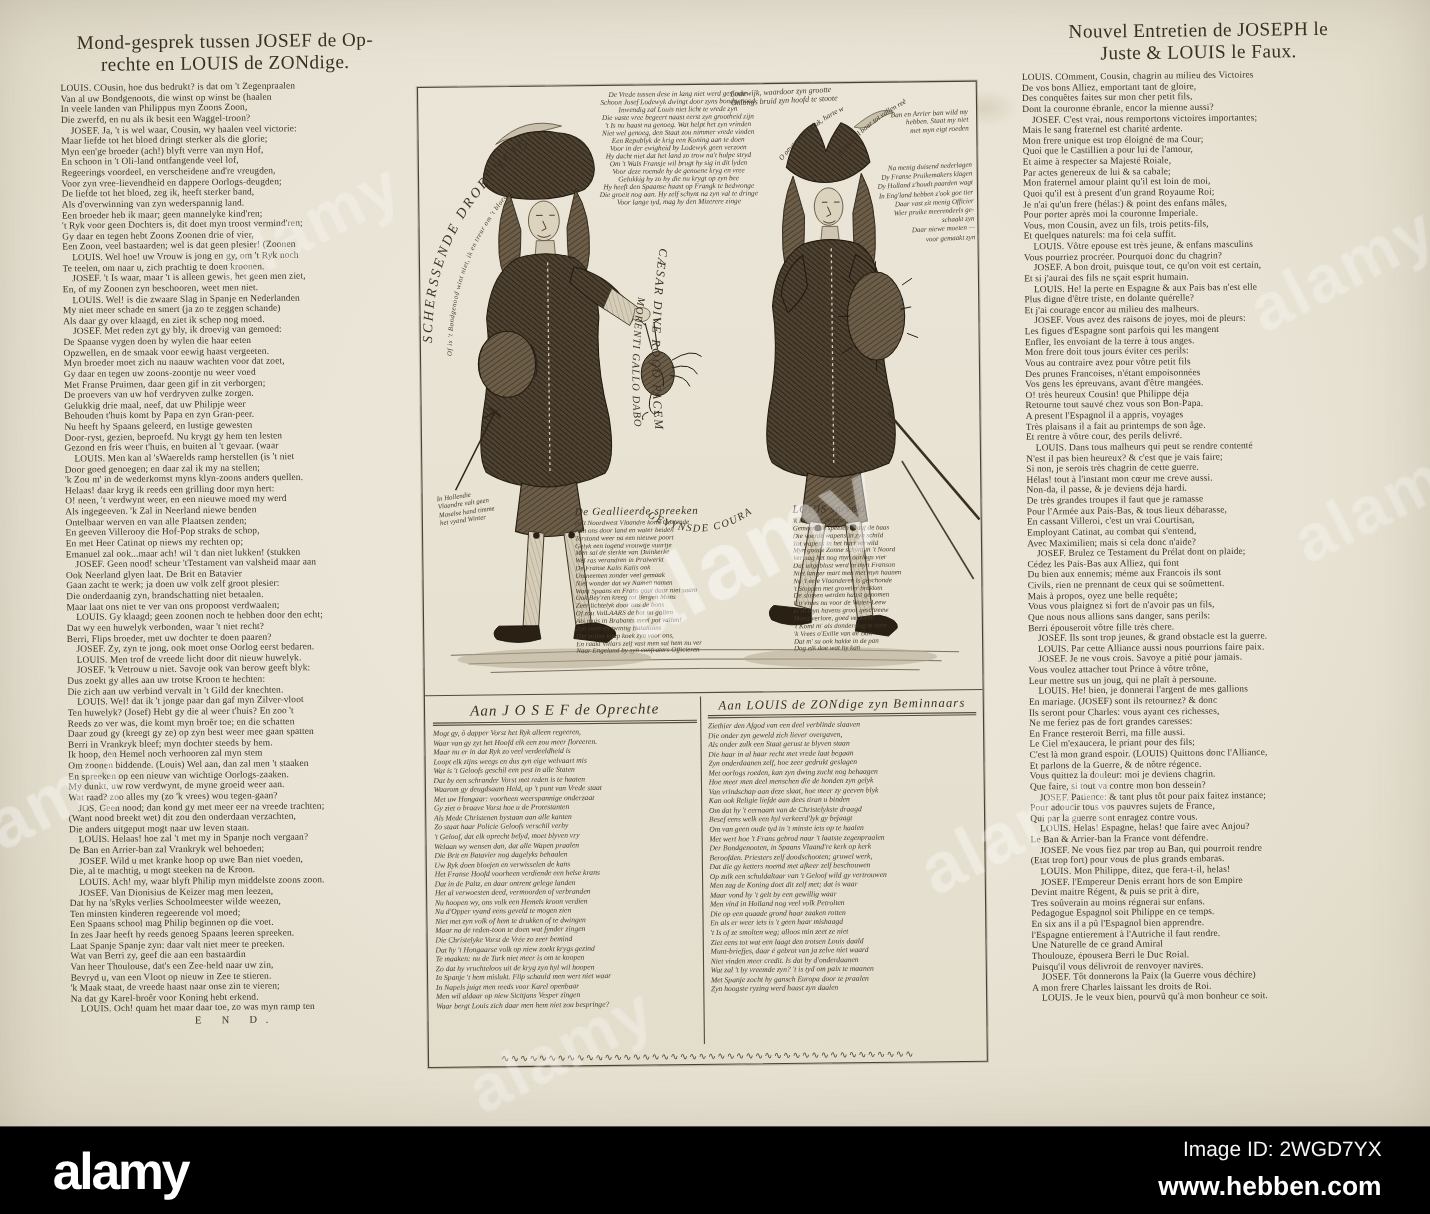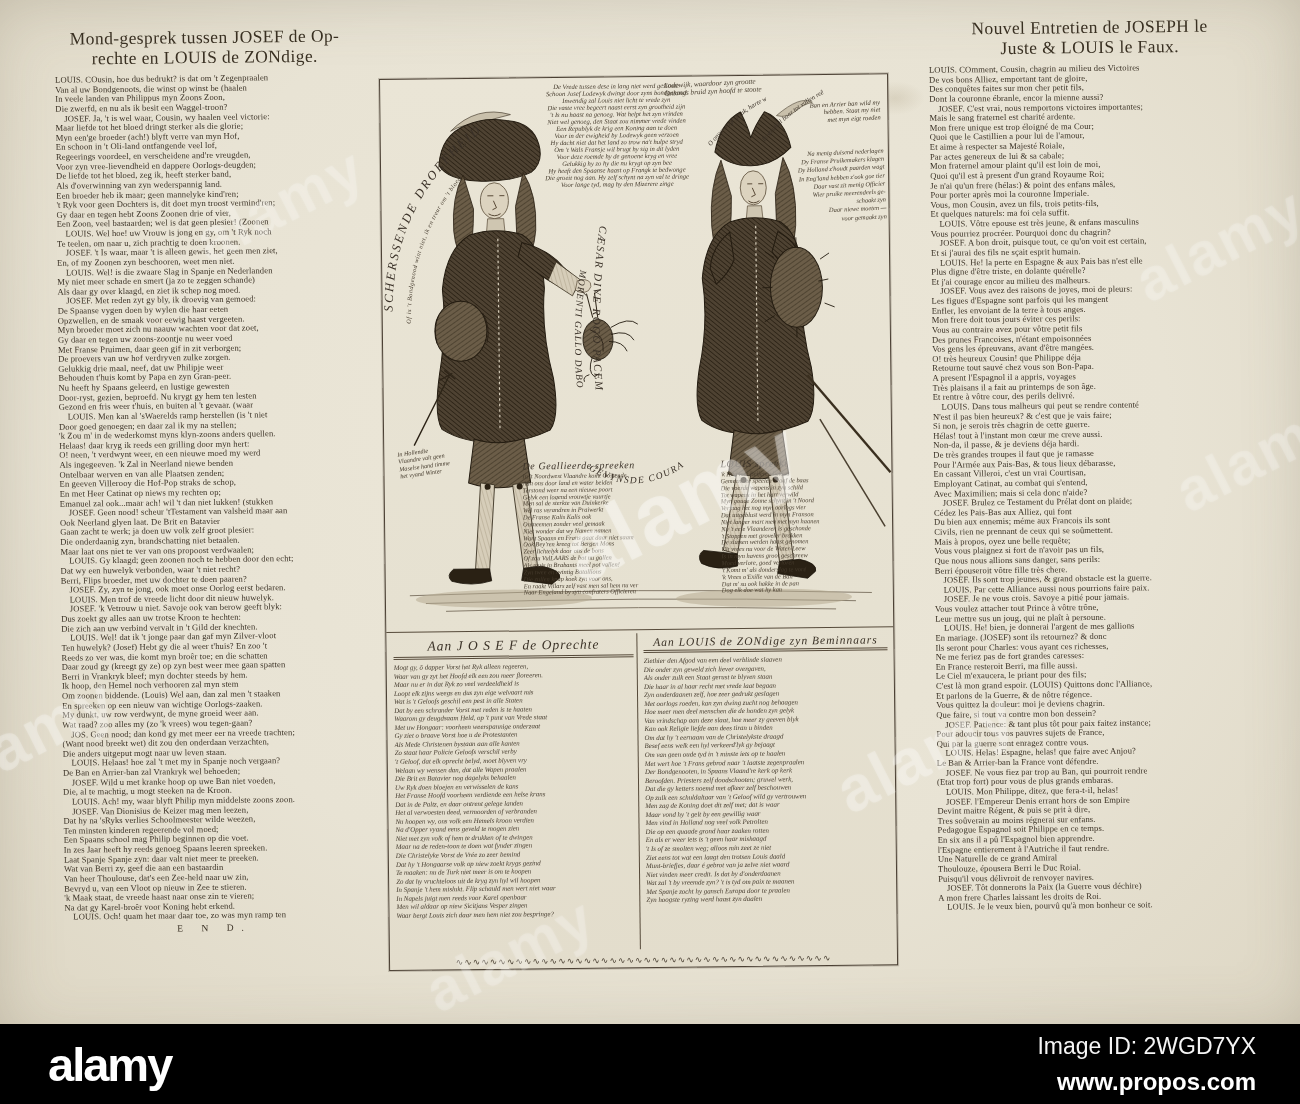--- a/index.html
+++ b/index.html
@@ -62,21 +62,21 @@
   .wm.big{font-size:86px;color:rgba(255,255,255,.34);}
   .wm.mid{font-size:64px;color:rgba(255,255,255,.24);}
   .wm.dim{font-size:60px;color:rgba(255,255,255,.16);}
 
   
   .alamy-bar{position:absolute;left:0;right:0;bottom:0;height:80px;background:#000;z-index:10;
              display:flex;align-items:center;justify-content:space-between;
              font-family:"Liberation Sans",sans-serif;}
   .alamy-logo{color:#fff;font-weight:bold;font-size:47px;letter-spacing:-2px;margin-left:48px;line-height:1;}
   .bar-right{text-align:right;margin-right:44px;color:#fff;}
-  .image-id{font-size:23px;opacity:.96;margin-bottom:8px;}
+  .image-id{font-size:19px;opacity:.96;margin-bottom:8px;}
   .alamy-url{font-size:24px;font-weight:bold;}
 </style>
 </head>
 <body>
 
 <div class="stage">
 
   <div class="paper">
     <div class="stain s1"></div>
     <div class="stain s2"></div>
@@ -566,17 +566,17 @@
   <div class="wm mid" style="left:830px;top:715px;">alamy</div>
   <div class="wm dim" style="left:1170px;top:420px;">alamy</div>
   <div class="wm dim" style="left:190px;top:170px;">alamy</div>
   <div class="wm dim" style="left:1130px;top:210px;">alamy</div>
   <div class="wm dim" style="left:420px;top:920px;">alamy</div>
 
   <div class="alamy-bar">
     <div class="alamy-logo">alamy</div>
     <div class="bar-right">
       <div class="image-id">Image ID: 2WGD7YX</div>
-      <div class="alamy-url">www.propos.com</div>
+      <div class="alamy-url">www.hebben.com</div>
     </div>
   </div>
 
 </div>
 
 </body></html>

